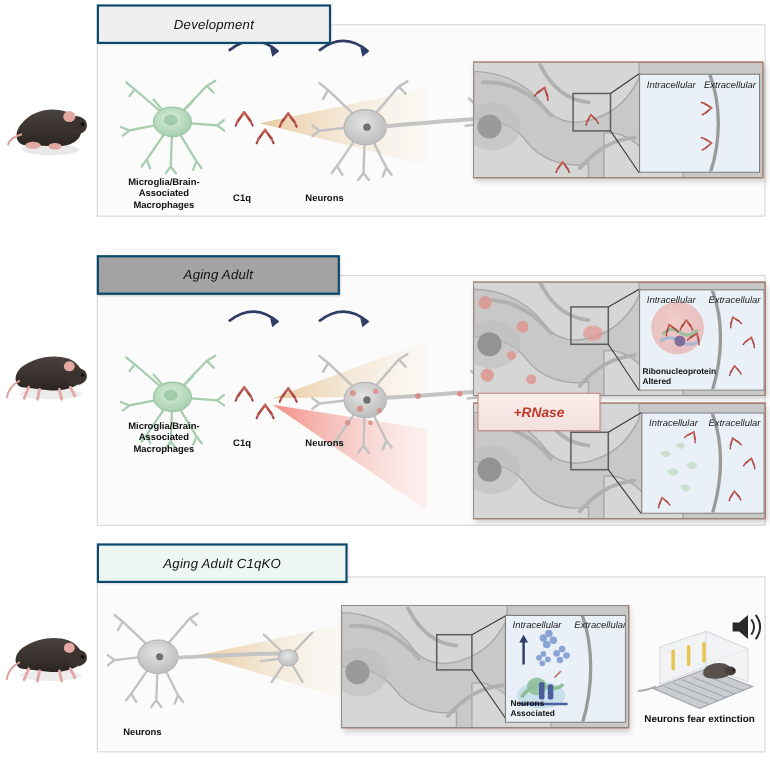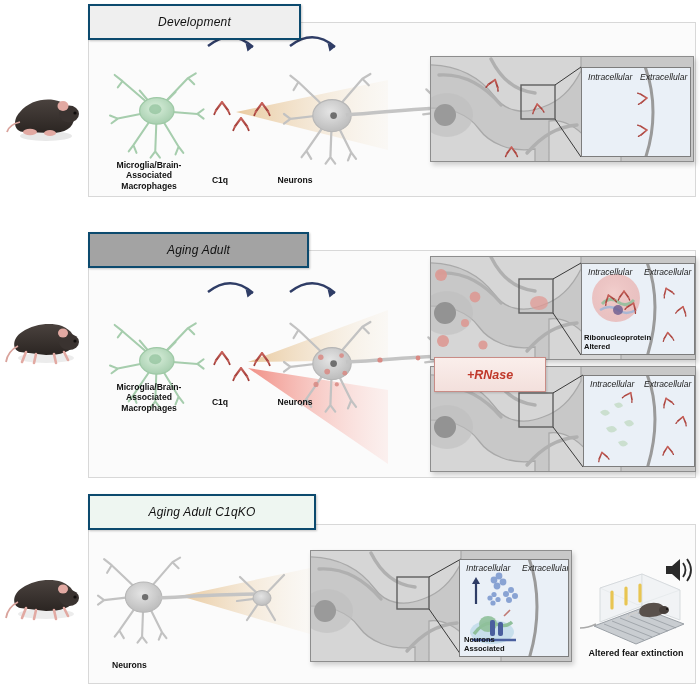--- a/index.html
+++ b/index.html
@@ -546,13 +546,13 @@
   <g>
     <path d="M62 64 C58 62 58 56 64 53 C70 50 78 50 82 53 C86 56 86 60 82 62
              C78 65 68 66 62 64 Z" fill="#59504b"></path>
     <ellipse cx="84" cy="58" rx="5" ry="4" fill="#463e3a"></ellipse>
     <circle cx="87" cy="57" r="1" fill="#0f0d0c"></circle>
     <path d="M58 60 C52 61 48 64 46 67" stroke="#cfcfcf" stroke-width="1.5" fill="none"></path>
   </g>
 
   <path d="M0 76 C8 76 12 74 16 72" stroke="#a9a9a9" stroke-width="1.6" fill="none"></path>
 </svg>
-<div class="cap" style="left:574px;top:648px;width:124px;font-size:9px;">Altered fear extinction</div>
+<div class="cap" style="left:574px;top:648px;width:124px;font-size:9px;">Neurons fear extinction</div>
 
 </body></html>

